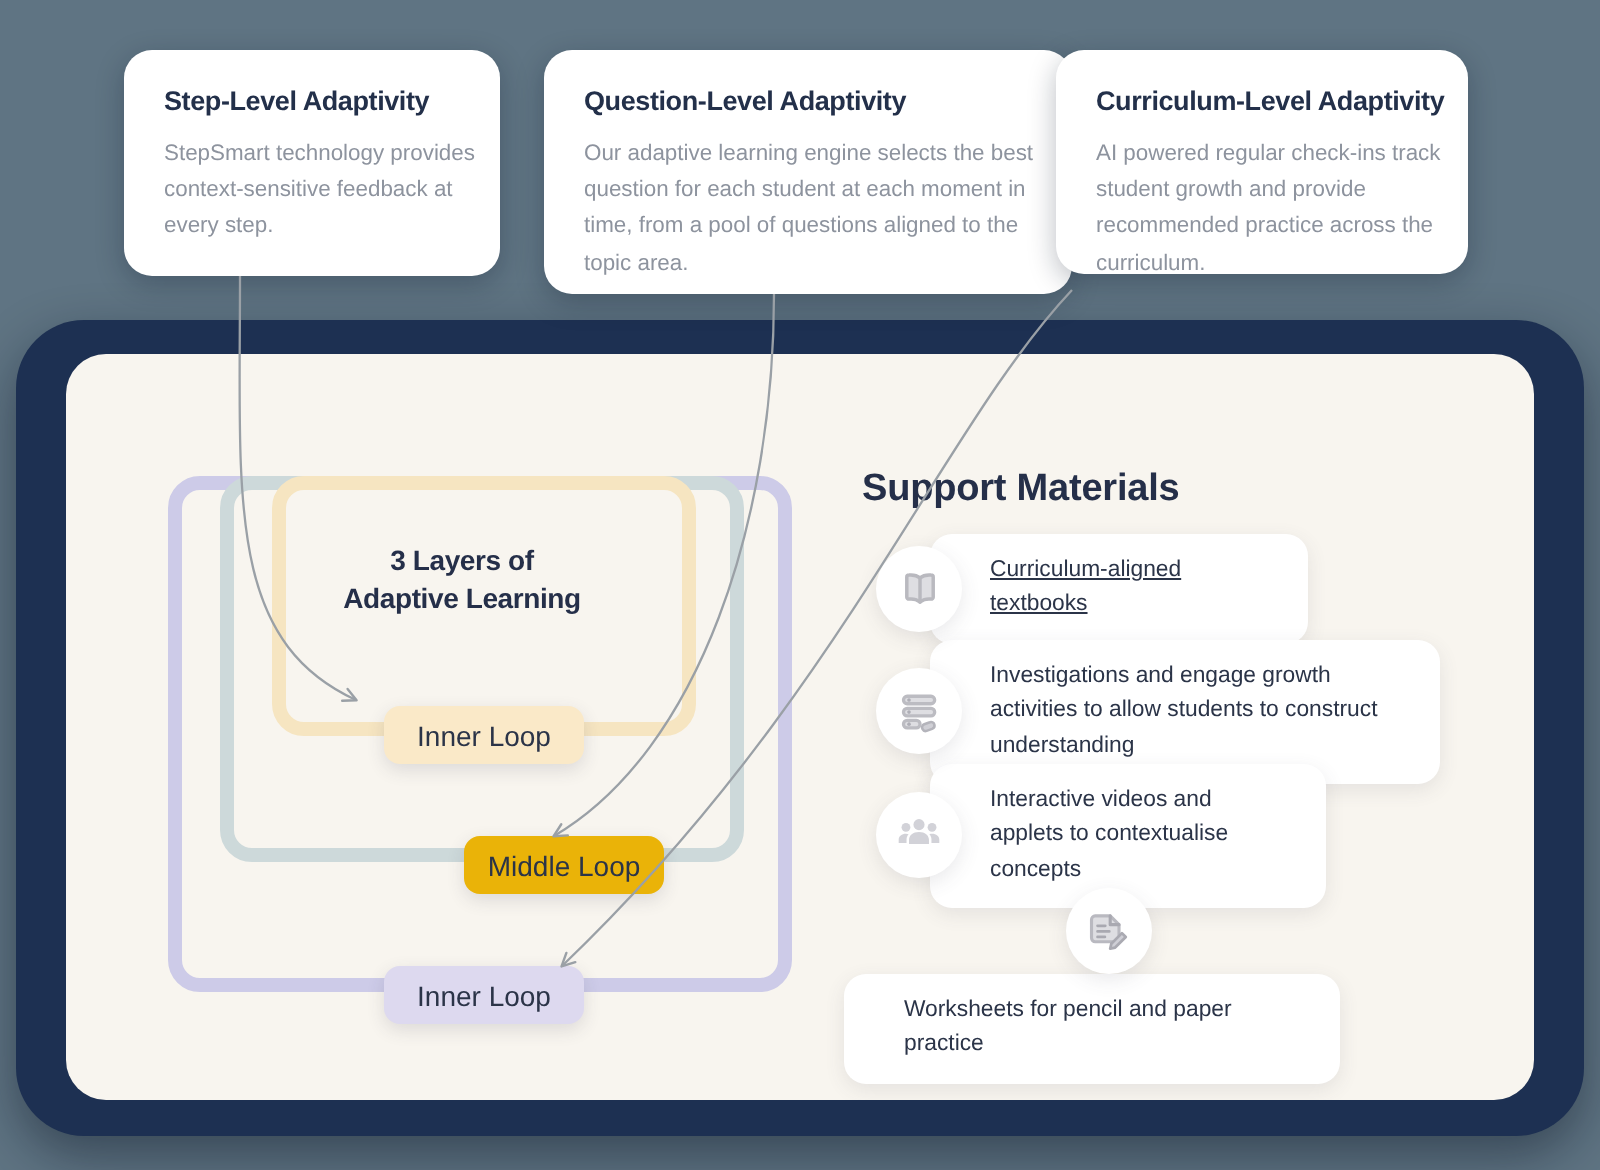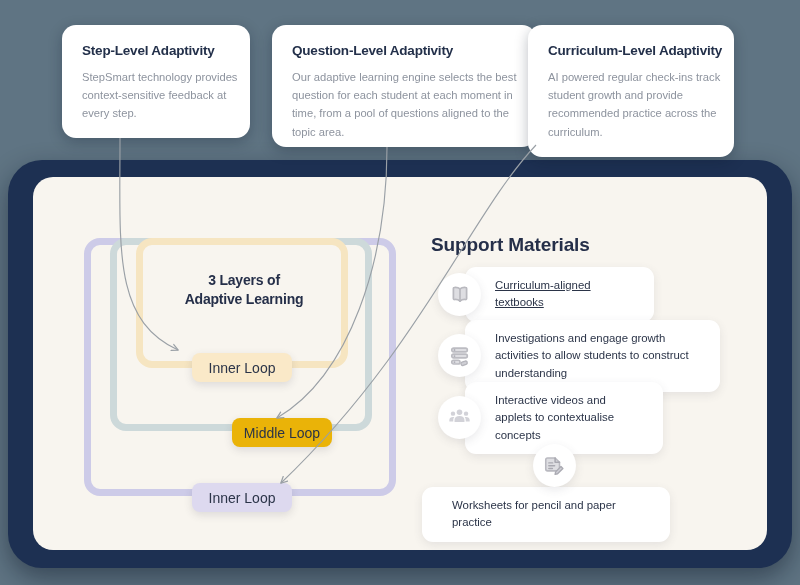--- a/index.html
+++ b/index.html
@@ -41,21 +41,21 @@
   }
   .card-body {
     font-size: 11.2px;
     color: #8d939e;
     line-height: 1.62;
     margin: 0;
   }
 
   #card-step      { left: 62px;  top: 25px;  width: 188px; height: 113px; }
   #card-question  { left: 272px; top: 25px;  width: 264px; height: 122px; }
-  #card-curriculum{ left: 528px; top: 25px;  width: 206px; height: 132px; }
+  #card-curriculum{ left: 528px; top: 25px;  width: 206px; height: 112px; }
 
   
   #panel-outer {
     position: absolute;
     left: 8px;
     top: 160px;
     width: 784px;
     height: 408px;
     background: #1d3052;
     border-radius: 34px;
@@ -79,21 +79,21 @@
     border-radius: 16px;
     background: transparent;
   }
   #frame-outer  { left: 51px; top: 61px;  width: 312px; height: 258px; border: 7px solid #cdcbe8; }
   #frame-middle { left: 77px; top: 61px;  width: 262px; height: 193px; border: 7px solid #cdd9da; }
   #frame-inner  { left: 103px;top: 61px;  width: 212px; height: 130px; border: 7px solid #f6e5c1; }
 
   
   #loops-heading {
     position: absolute;
-    left: 103px;
+    left: 90px;
     top: 94px;
     width: 216px;
     text-align: center;
     font-size: 14px;
     font-weight: bold;
     color: #252f49;
     line-height: 1.38;
     letter-spacing: -0.2px;
   }
 

